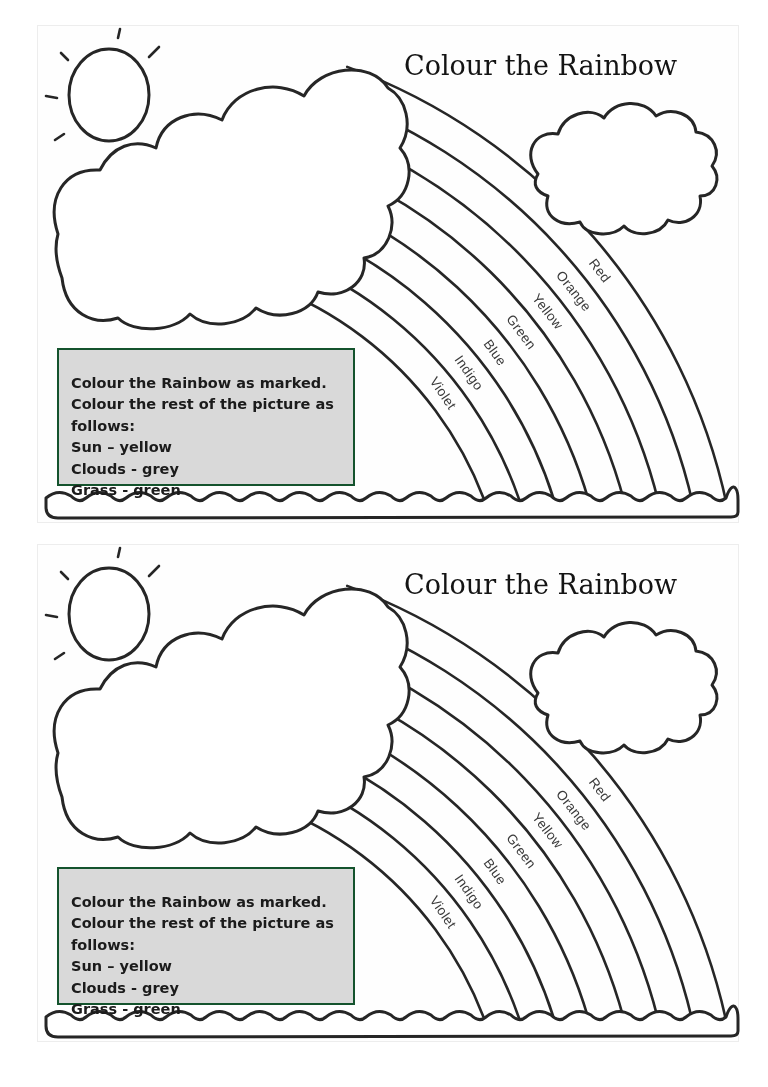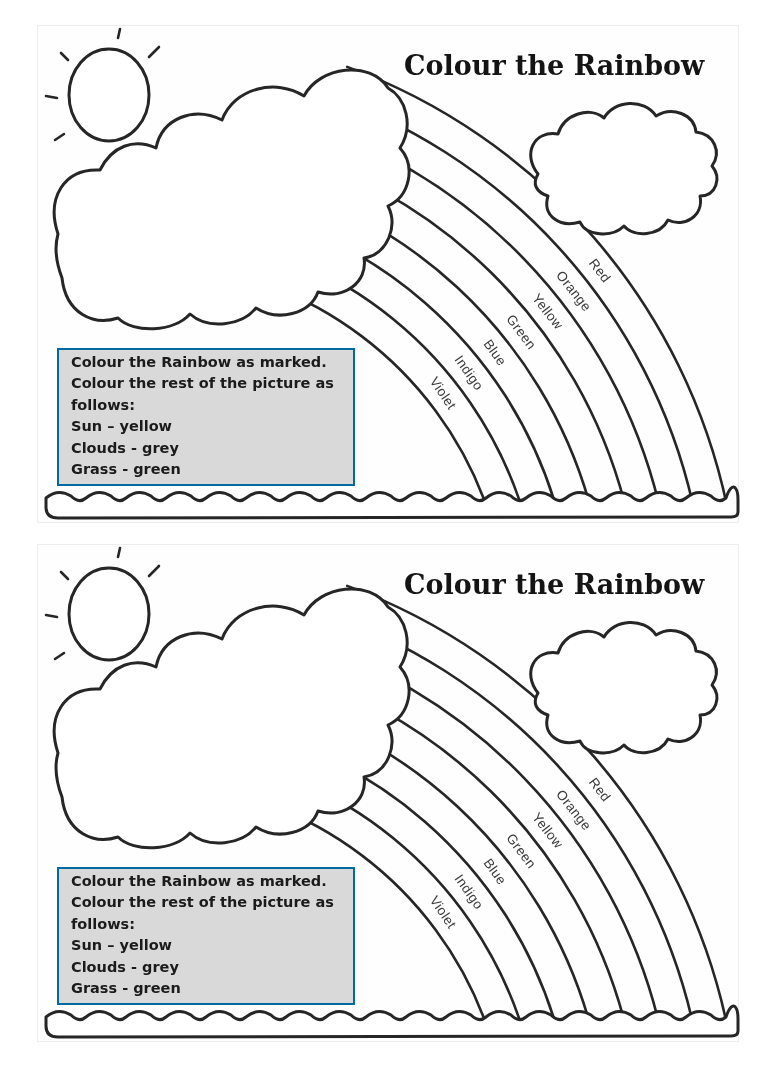--- a/index.html
+++ b/index.html
@@ -31,36 +31,36 @@
     width: 700px;
     height: 496px;
     overflow: visible;
   }
   .sheet-title {
     position: absolute;
     left: 366px;
     top: 24px;
     width: 330px;
     font-family: "DejaVu Serif", serif;
-    font-weight: bold;
+    font-weight: normal;
     font-size: 27px;
     letter-spacing: 0px;
     color: #141414;
     white-space: nowrap;
   }
   .instructions {
     position: absolute;
     left: 19px;
     top: 322px;
     width: 298px;
     height: 138px;
     box-sizing: border-box;
     background: #d9d9d9;
-    border: 2px solid #0369a1;
-    padding: 2px 6px 0 12px;
+    border: 2px solid #14532d;
+    padding: 23px 6px 0 12px;
   }
   .iline {
     font-family: "DejaVu Sans", sans-serif;
     font-weight: bold;
     font-size: 14.5px;
     line-height: 21.4px;
     color: #1b1b1b;
     white-space: nowrap;
   }
   .band-label {

